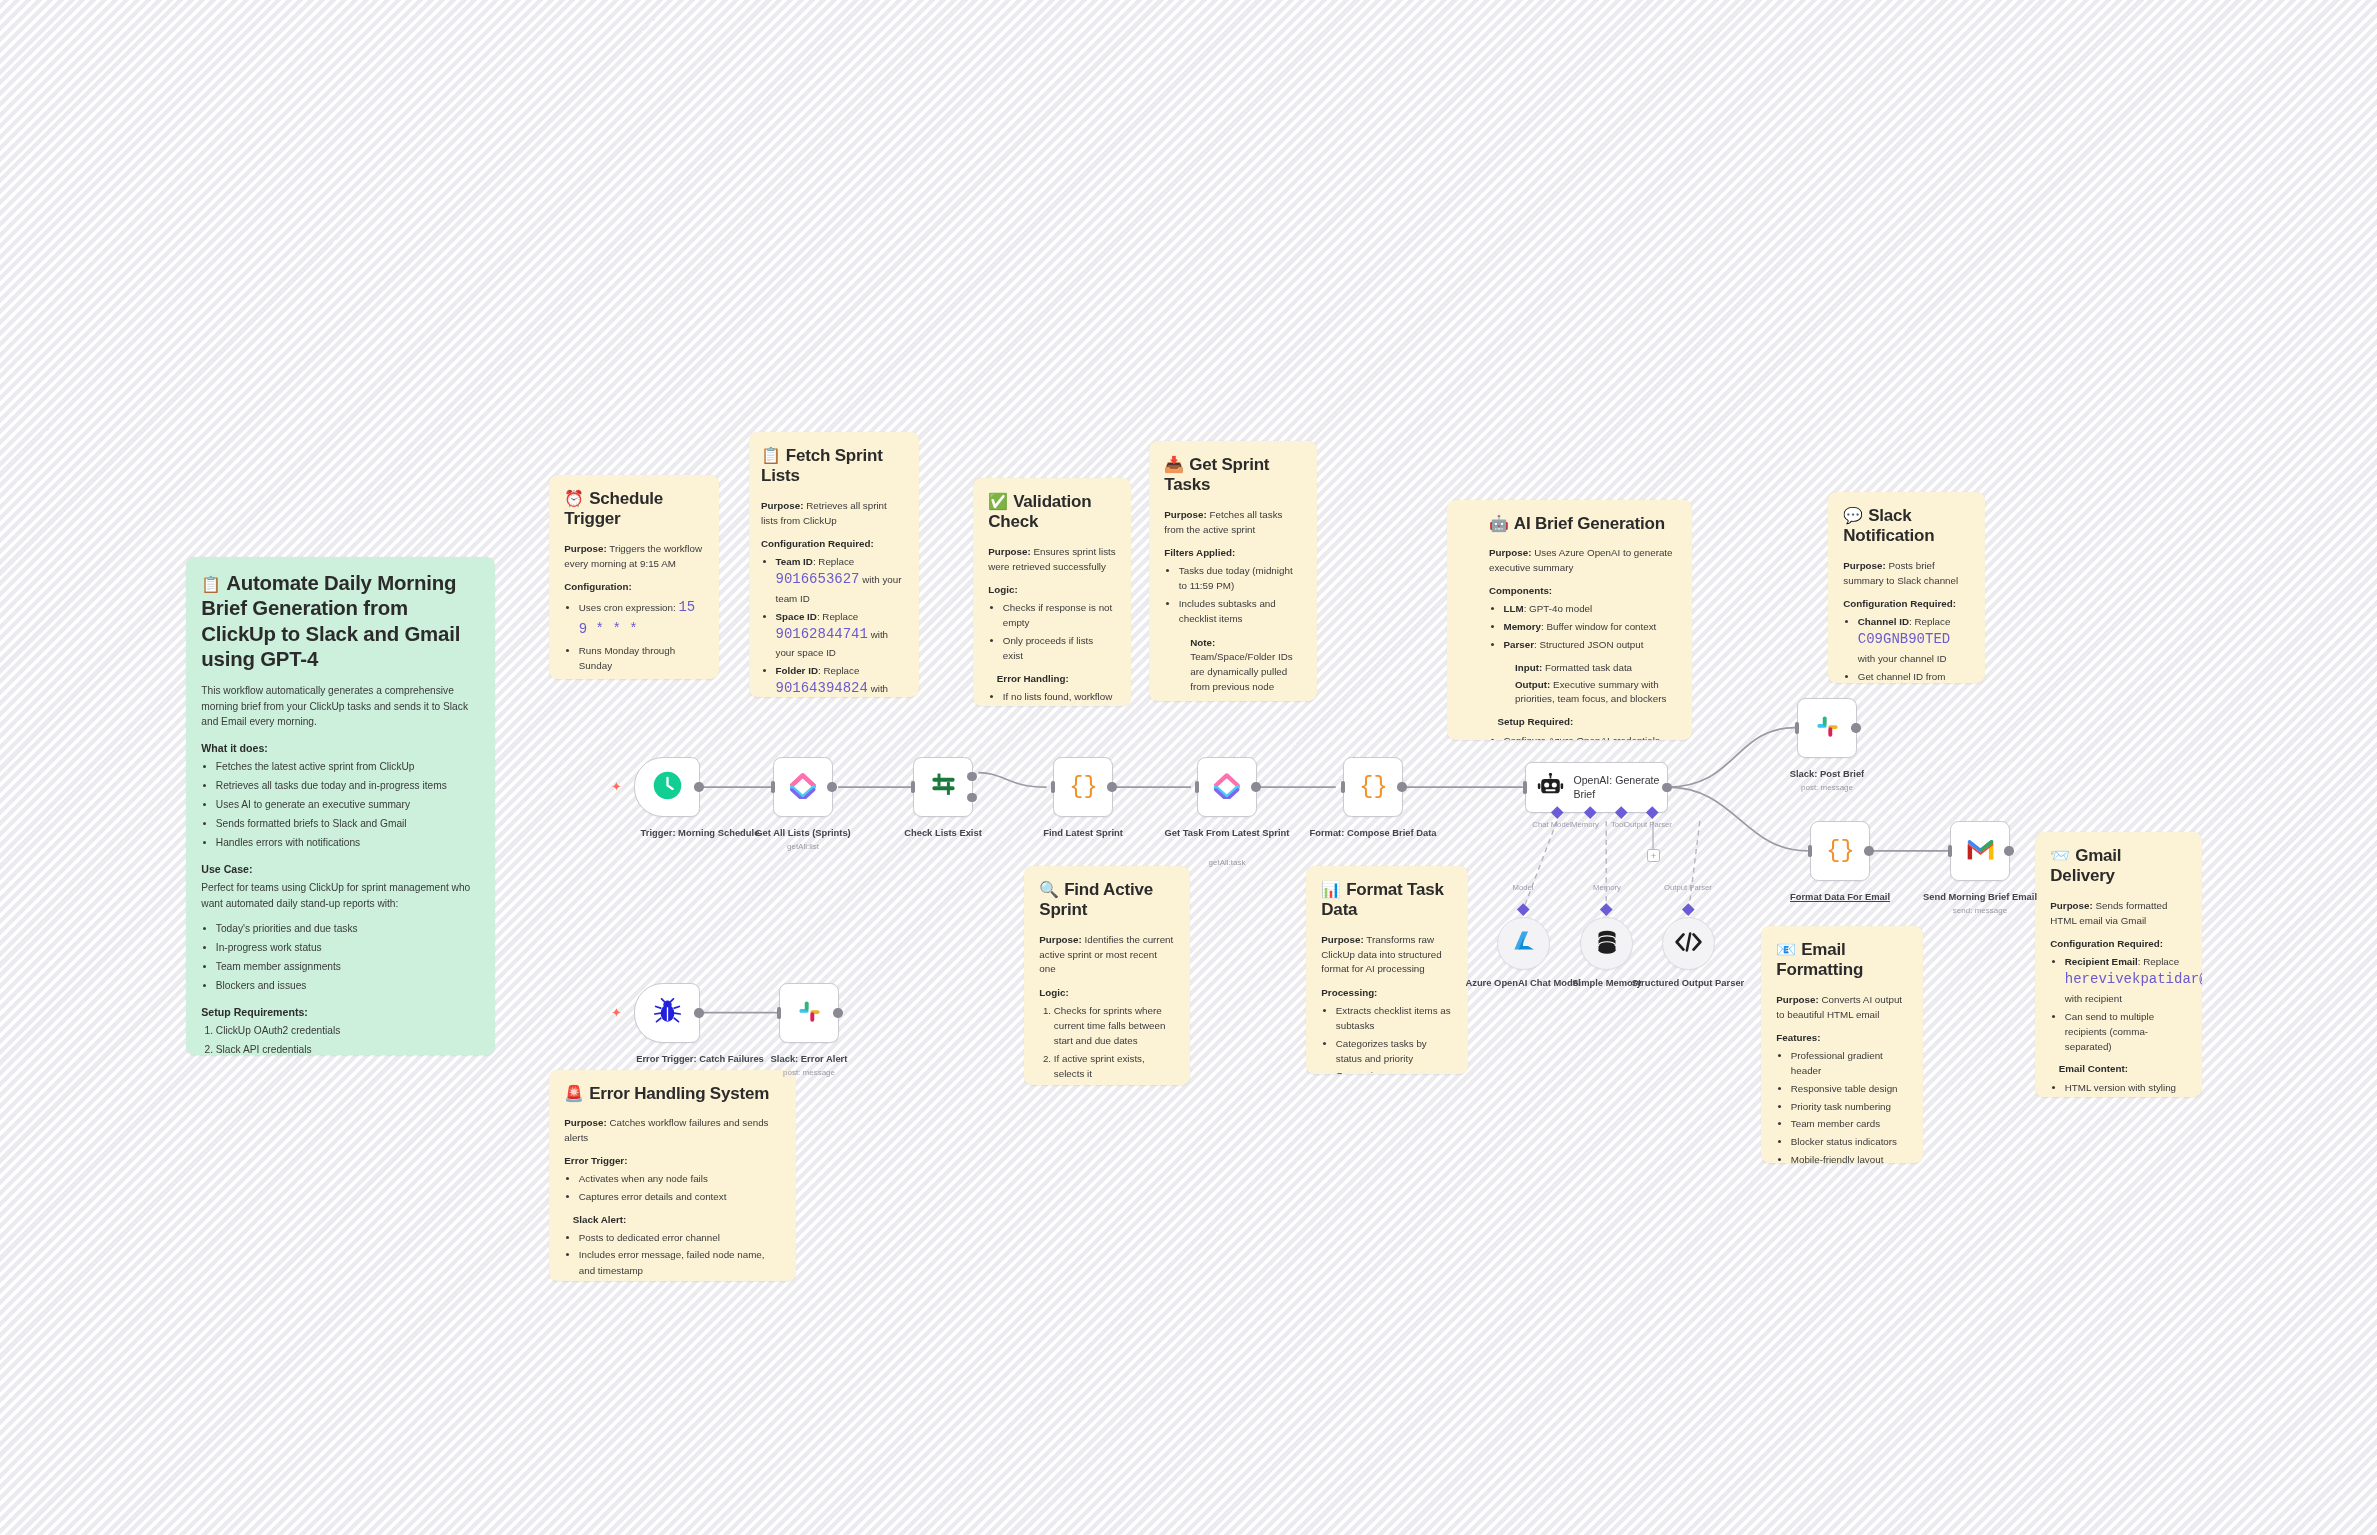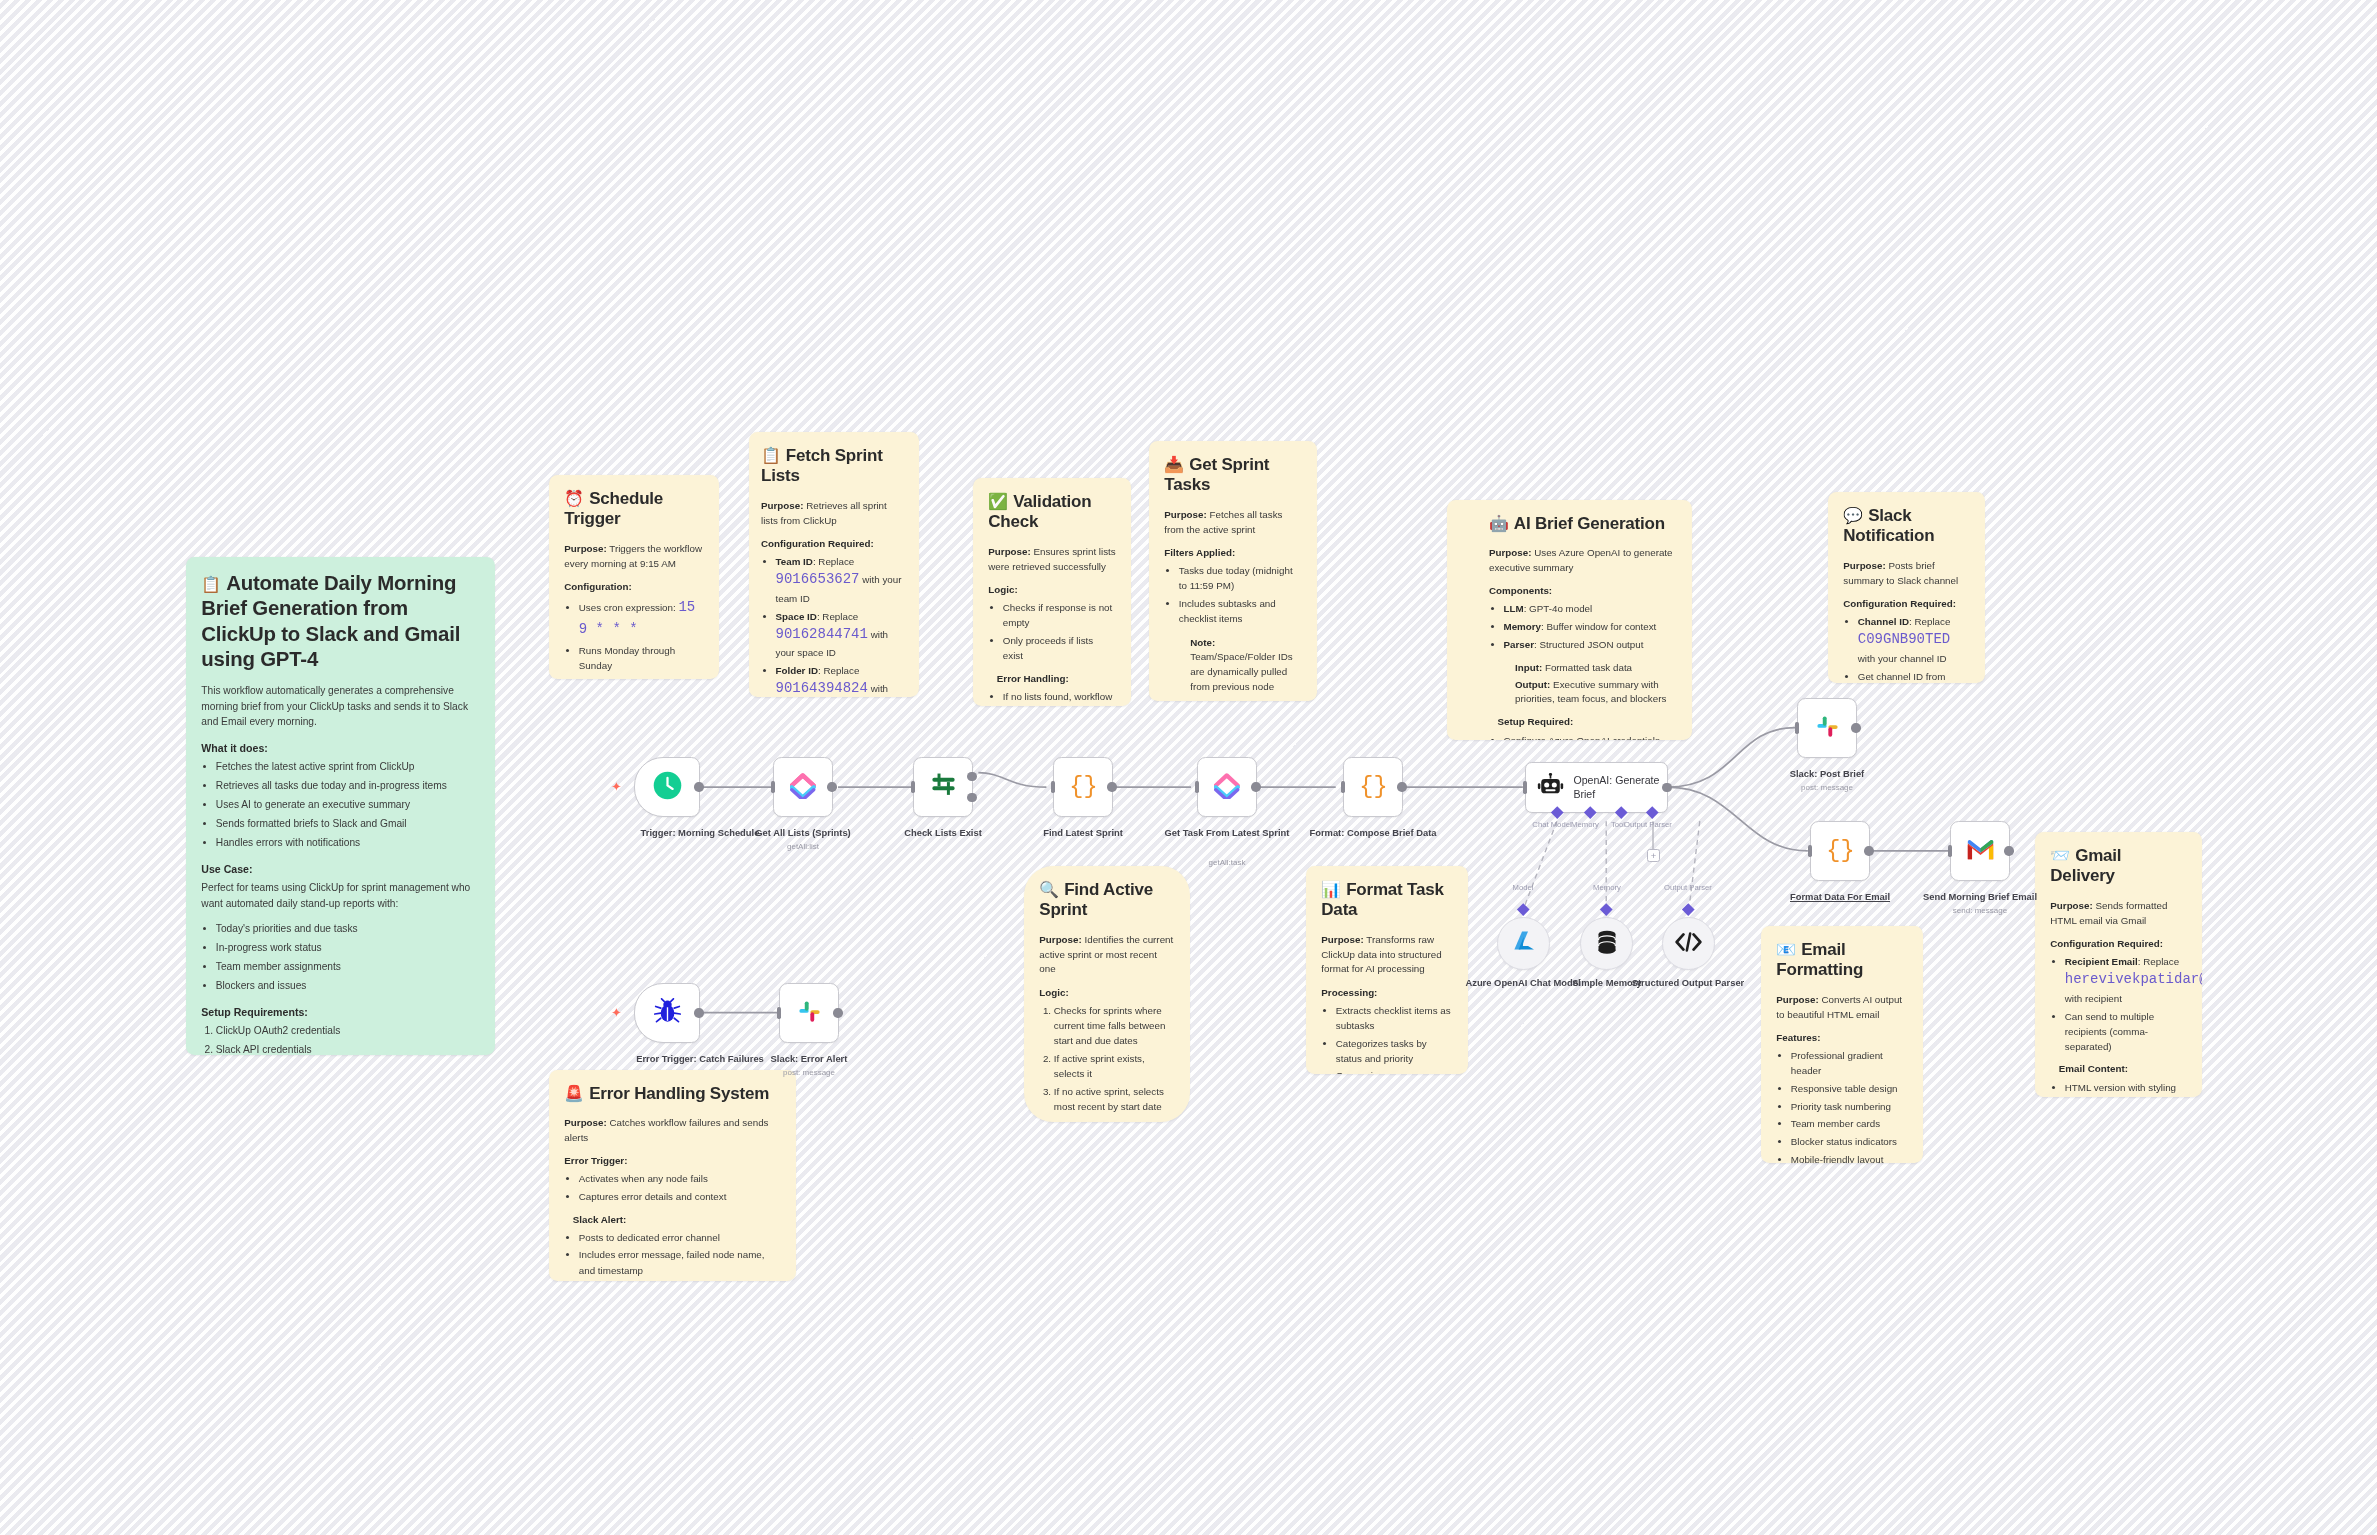--- a/index.html
+++ b/index.html
@@ -297,21 +297,21 @@
       <span class="emoji">💬</span><span>Slack Notification</span>
     </h3>
     <p><span class="lbl">Purpose:</span><span> Posts brief summary to Slack channel</span></p>
     <div class="sub sub0">Configuration Required:</div>
     <ul>
       <li><span class="lbl">Channel ID</span><span>: Replace </span><code>C09GNB90TED</code><span> with your channel ID</span></li>
       <li>Get channel ID from Slack channel details</li>
     </ul>
   </div>
 
-  <div class="note yellow" style="left:1024px; top:866px; width:166px; height:256px;border-radius:29px;">
+  <div class="note yellow" style="left:1024px; top:866px; width:166px; height:219px;">
     <h3>
       <span class="emoji">🔍</span><span>Find Active Sprint</span>
     </h3>
     <p><span class="lbl">Purpose:</span><span> Identifies the current active sprint or most recent one</span></p>
     <div class="sub sub0">Logic:</div>
     <ol>
       <li>Checks for sprints where current time falls between start and due dates</li>
       <li>If active sprint exists, selects it</li>
       <li>If no active sprint, selects most recent by start date</li>
     </ol>

